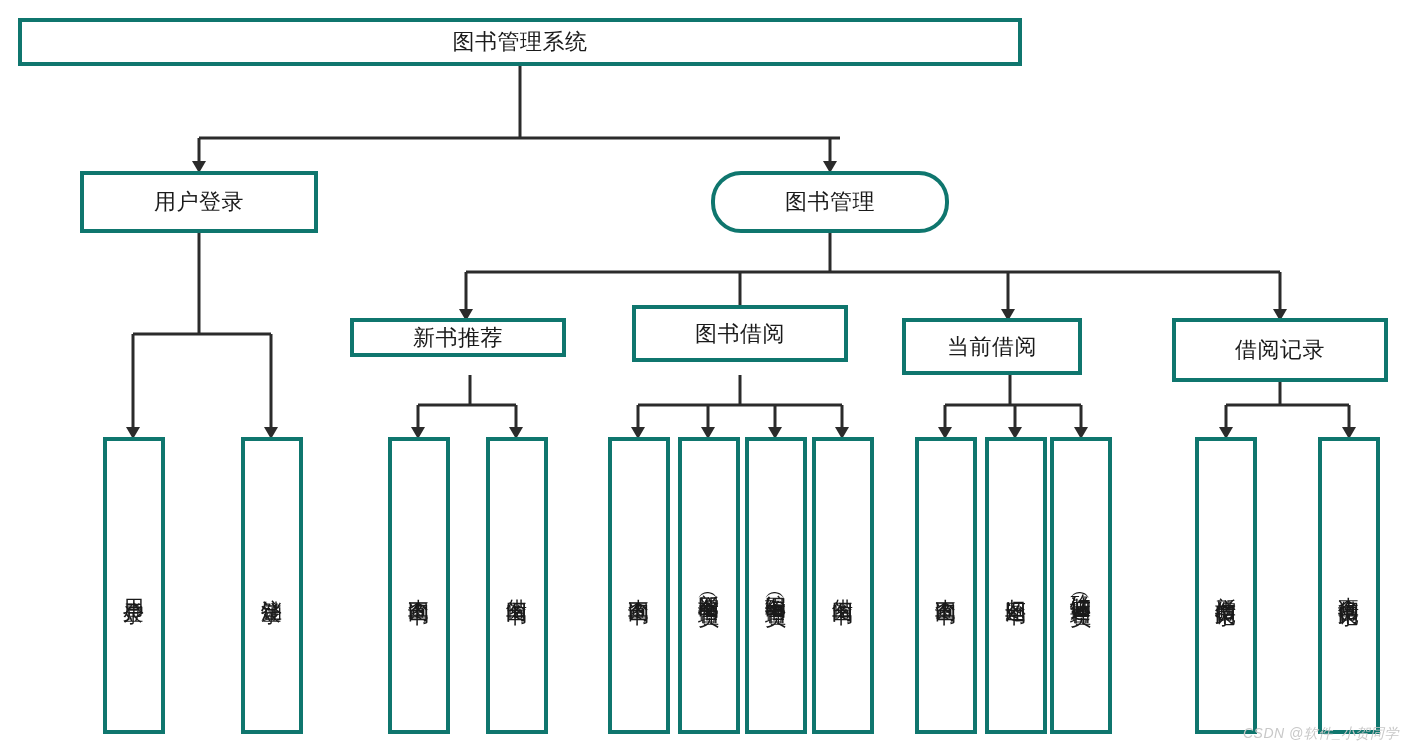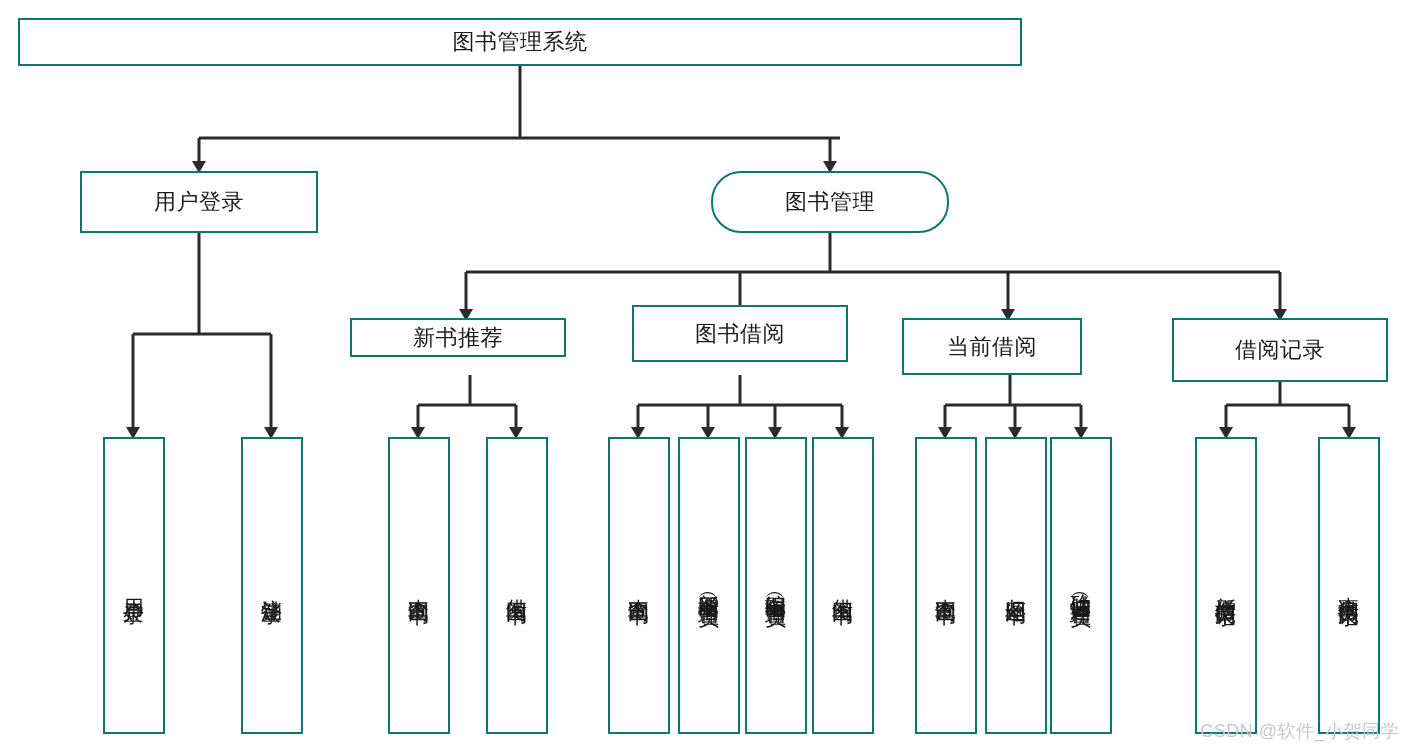--- a/index.html
+++ b/index.html
@@ -19,21 +19,21 @@
     position: absolute;
     left: 0;
     top: 0;
     width: 1405px;
     height: 747px;
   }
   .node {
     position: absolute;
     box-sizing: border-box;
     background: #ffffff;
-    border: 2px solid #0f766e;
+    border: 4px solid #0f766e;
     display: flex;
     align-items: center;
     justify-content: center;
     color: #1a1a1a;
   }
   .node .label {
     font-size: 22px;
     line-height: 1.15;
     letter-spacing: 0.5px;
     white-space: nowrap;
@@ -47,25 +47,26 @@
     text-orientation: upright;
     font-size: 21px;
     letter-spacing: 2px;
     line-height: 1.0;
     white-space: normal;
   }
   #watermark {
     position: absolute;
     right: 6px;
     bottom: 4px;
-    font-size: 18px;
+    font-size: 14px;
     color: #c8c8c8;
     letter-spacing: 0.5px;
     user-select: none;
     font-family: "Liberation Sans", "DejaVu Sans", sans-serif;
+    font-style: italic;
   }
 </style>
 </head>
 <body>
 
 <div id="canvas">
 
   <svg id="wires" viewBox="0 0 1405 747" xmlns="http://www.w3.org/2000/svg">
     <defs>
       <marker id="arrow" viewBox="0 0 12 14" refX="1" refY="7" markerWidth="12" markerHeight="14" orient="auto-start-reverse" markerUnits="userSpaceOnUse">

